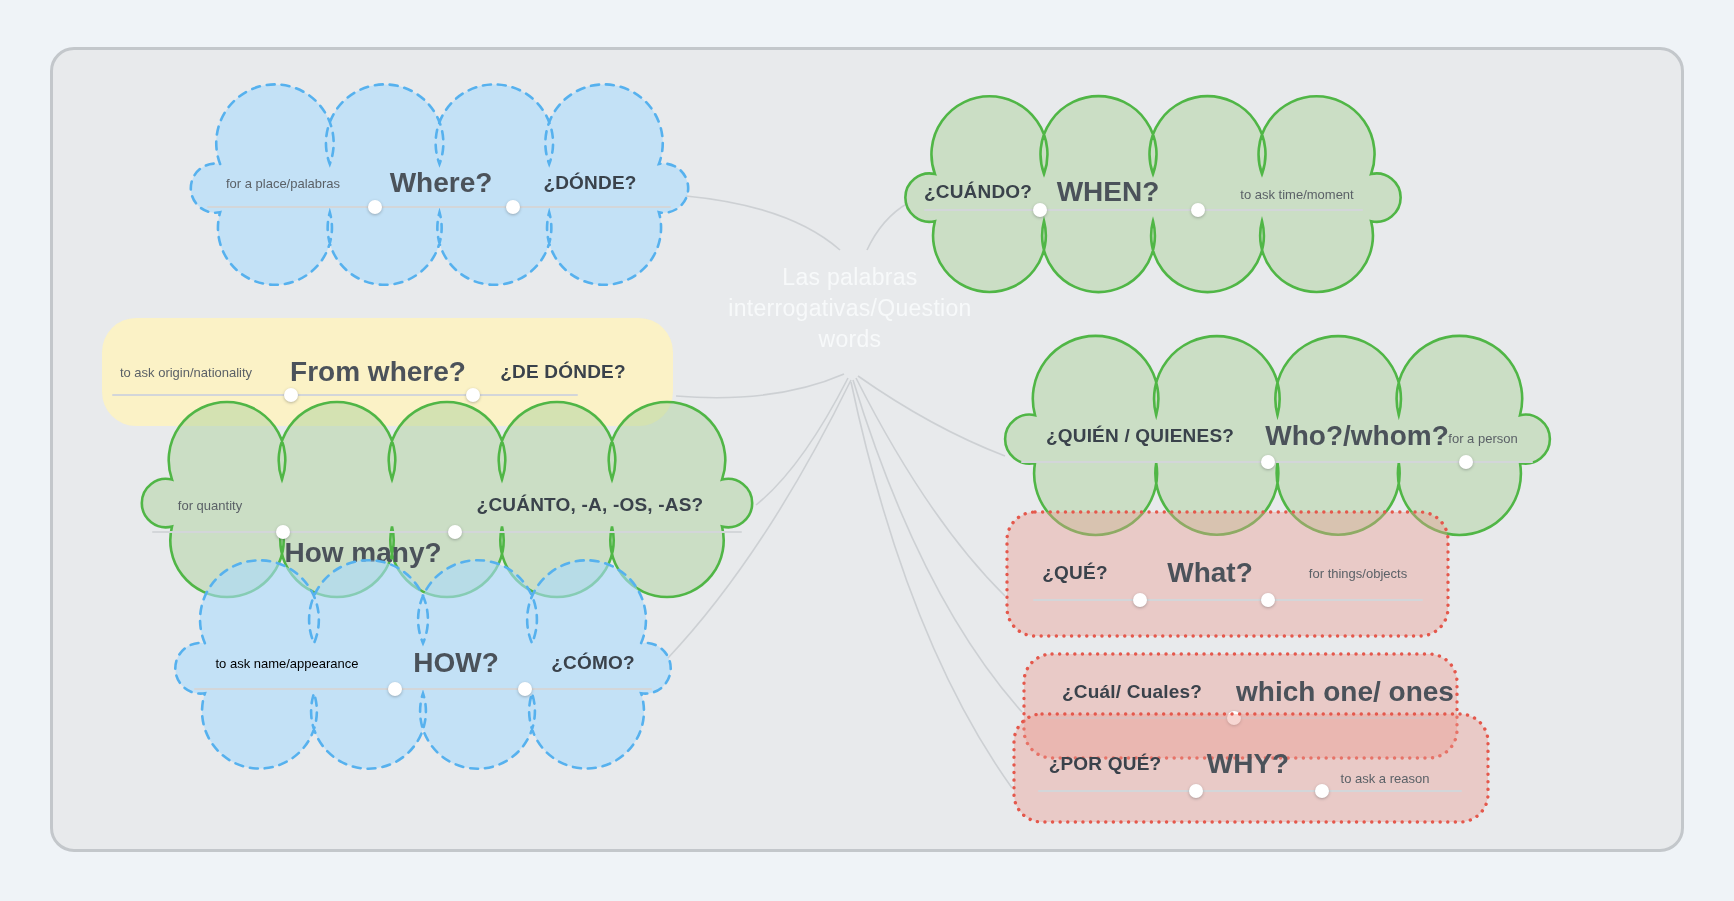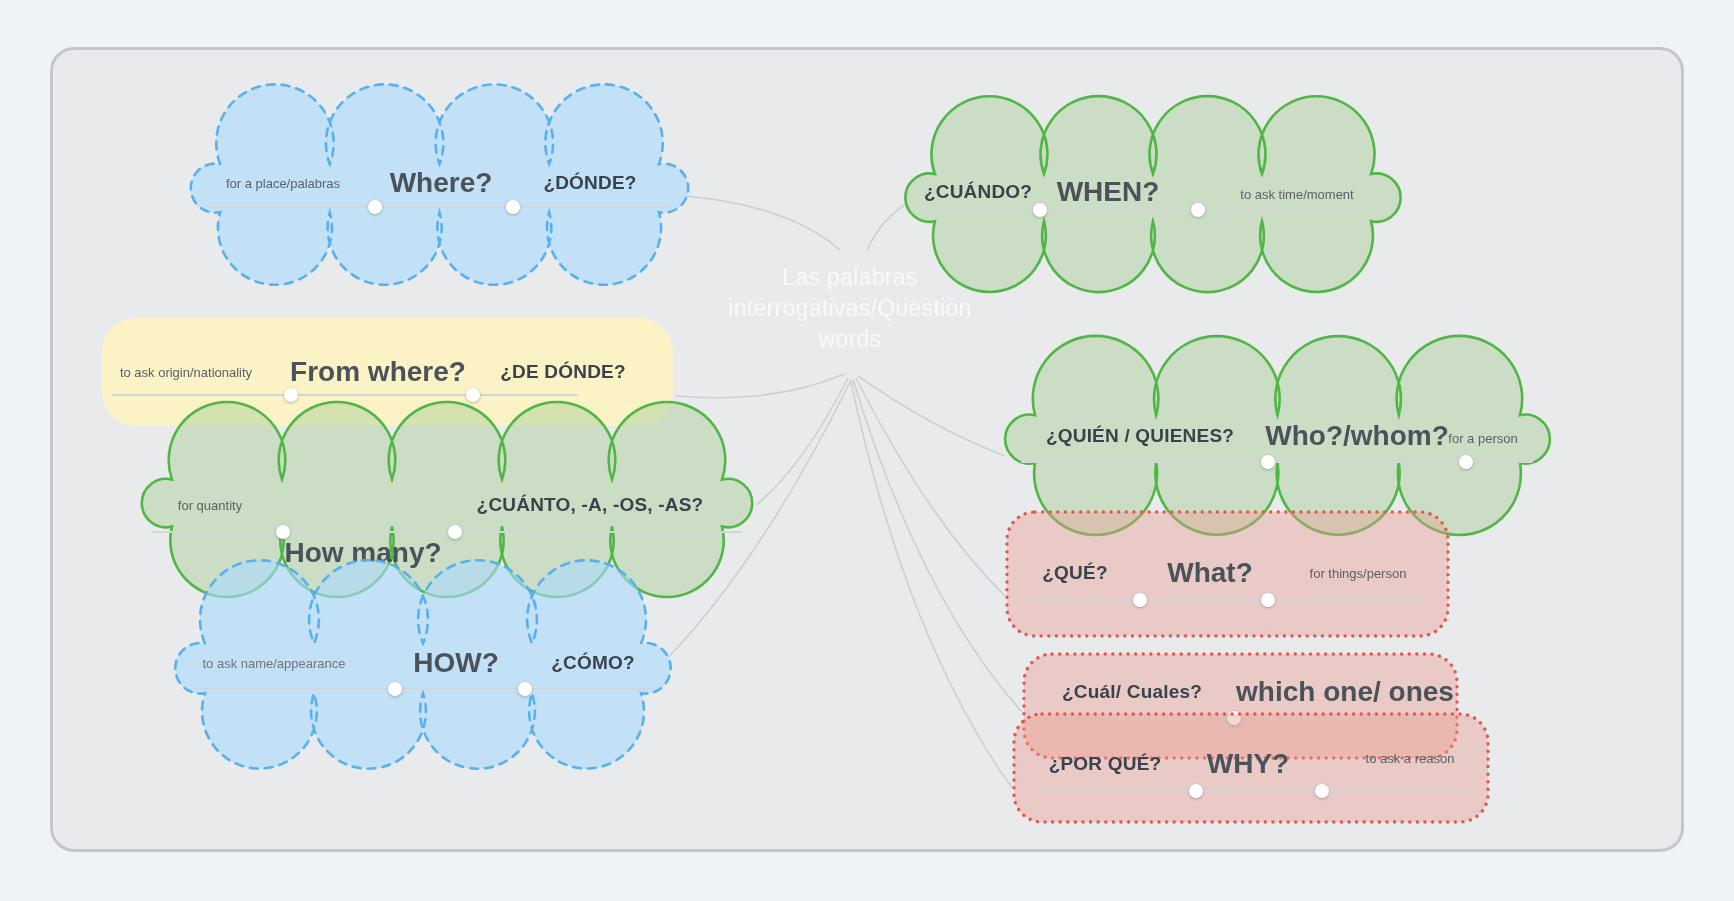--- a/index.html
+++ b/index.html
@@ -86,21 +86,21 @@
   <span class="t es" style="left: 452px; top: 107px; color: rgb(58, 66, 75);">¿CUÁNTO, -A, -OS, -AS?</span>
   <div class="dot" style="left: 145px; top: 134px; background: rgb(255, 255, 255);"></div>
   <div class="dot" style="left: 317px; top: 134px; background: rgb(255, 255, 255);"></div>
 </div>
 
 <div class="node" style="left:178px;top:556px;width:490px;height:218px;">
   <svg class="shape" width="490" height="218" viewBox="0 0 490 218">
       <path d="M 26.9 87.2 A 59.4 59.4 0 1 1 136.0 87.2 A 59.4 59.4 0 1 1 245.0 87.2 A 59.4 59.4 0 1 1 354.0 87.2 A 59.4 59.4 0 1 1 463.1 87.2 A 25.4 25.4 0 1 1 463.1 137.3 A 57.4 57.4 0 1 1 354.0 137.3 A 57.4 57.4 0 1 1 245.0 137.3 A 57.4 57.4 0 1 1 136.0 137.3 A 57.4 57.4 0 1 1 26.9 137.3 A 25.4 25.4 0 1 1 26.9 87.2 Z" fill="rgba(170,219,253,0.60)" stroke="#56B1EE" stroke-width="2.6" stroke-dasharray="8 7" stroke-linecap="round"></path>
     </svg>
   <div class="nline" style="left: 16px; top: 132px; width: 458px; background: rgb(211, 214, 217);"></div>
-  <span class="t hint" style="left: 96px; top: 107px; color: #737373;">to ask name/appearance</span>
+  <span class="t hint" style="left: 109px; top: 107px; color: #000000;">to ask name/appearance</span>
   <span class="t en" style="left: 278px; top: 107px; color: rgb(75, 82, 90);">HOW?</span>
   <span class="t es" style="left: 415px; top: 107px; color: rgb(58, 66, 75);">¿CÓMO?</span>
   <div class="dot" style="left: 217px; top: 133px; background: rgb(255, 255, 255);"></div>
   <div class="dot" style="left: 347px; top: 133px; background: rgb(255, 255, 255);"></div>
 </div>
 
 <div class="node" style="left:908px;top:92px;width:490px;height:205px;">
   <svg class="shape" width="490" height="205" viewBox="0 0 490 205">
       <path d="M 26.9 82.0 A 58.0 58.0 0 1 1 136.0 82.0 A 58.0 58.0 0 1 1 245.0 82.0 A 58.0 58.0 0 1 1 354.0 82.0 A 58.0 58.0 0 1 1 463.1 82.0 A 24.2 24.2 0 1 1 463.1 129.2 A 56.4 56.4 0 1 1 354.0 129.2 A 56.4 56.4 0 1 1 245.0 129.2 A 56.4 56.4 0 1 1 136.0 129.2 A 56.4 56.4 0 1 1 26.9 129.2 A 24.2 24.2 0 1 1 26.9 82.0 Z" fill="rgba(174,210,158,0.50)" stroke="#50B646" stroke-width="2.6"></path>
     </svg>
@@ -124,21 +124,21 @@
   <div class="dot" style="left: 461px; top: 130px; background: rgb(255, 255, 255);"></div>
 </div>
 
 <div class="node" style="left:1005px;top:510px;width:445px;height:128px;">
   <svg class="shape" width="445" height="128" viewBox="0 0 445 128">
       <rect x="2" y="2" width="441" height="124" rx="28" fill="rgba(234,154,144,0.40)" stroke="#E4584C" stroke-width="3.4" stroke-dasharray="0.1 7.5" stroke-linecap="round"></rect>
     </svg>
   <div class="nline" style="left: 28px; top: 89px; width: 390px; background: rgb(211, 214, 217);"></div>
   <span class="t es" style="left: 70px; top: 63px; color: rgb(58, 66, 75);">¿QUÉ?</span>
   <span class="t en" style="left: 205px; top: 63px; color: rgb(75, 82, 90);">What?</span>
-  <span class="t hint" style="left: 353px; top: 63px; color: rgb(91, 97, 103);">for things/person</span>
+  <span class="t hint" style="left: 353px; top: 63px; color: rgb(91, 97, 103);">for things/objects</span>
   <div class="dot" style="left: 135px; top: 90px; background: rgb(255, 255, 255);"></div>
   <div class="dot" style="left: 263px; top: 90px; background: rgb(255, 255, 255);"></div>
 </div>
 
 <div class="node" style="left:1022px;top:652px;width:437px;height:108px;">
   <svg class="shape" width="437" height="108" viewBox="0 0 437 108">
       <rect x="2" y="2" width="433" height="104" rx="28" fill="rgba(234,154,144,0.40)" stroke="#E4584C" stroke-width="3.4" stroke-dasharray="0.1 7.5" stroke-linecap="round"></rect>
     </svg>
   <div class="nline" style="left: 24px; top: 65px; width: 388px; background: rgb(211, 214, 217);"></div>
   <span class="t es" style="left: 110px; top: 40px; color: rgb(58, 66, 75); text-align: center;">¿Cuál/ Cuales?</span>
@@ -146,16 +146,16 @@
   <div class="dot" style="left: 212px; top: 66px; background: rgb(255, 255, 255);"></div>
 </div>
 
 <div class="node" style="left:1012px;top:712px;width:478px;height:112px;">
   <svg class="shape" width="478" height="112" viewBox="0 0 478 112">
       <rect x="2" y="2" width="474" height="108" rx="28" fill="rgba(234,154,144,0.40)" stroke="#E4584C" stroke-width="3.4" stroke-dasharray="0.1 7.5" stroke-linecap="round"></rect>
     </svg>
   <div class="nline" style="left: 26px; top: 78px; width: 424px; background: rgb(211, 214, 217);"></div>
   <span class="t es" style="left: 93px; top: 52px; color: rgb(58, 66, 75);">¿POR QUÉ?</span>
   <span class="t en" style="left: 236px; top: 52px; color: rgb(75, 82, 90);">WHY?</span>
-  <span class="t hint" style="left: 373px; top: 46px; color: rgb(91, 97, 103); margin-left: 25px;">to ask a reason</span>
+  <span class="t hint" style="left: 373px; top: 66px; color: rgb(91, 97, 103);">to ask a reason</span>
   <div class="dot" style="left: 184px; top: 79px; background: rgb(255, 255, 255);"></div>
   <div class="dot" style="left: 310px; top: 79px; background: rgb(255, 255, 255);"></div>
 </div>
 
 </body></html>

